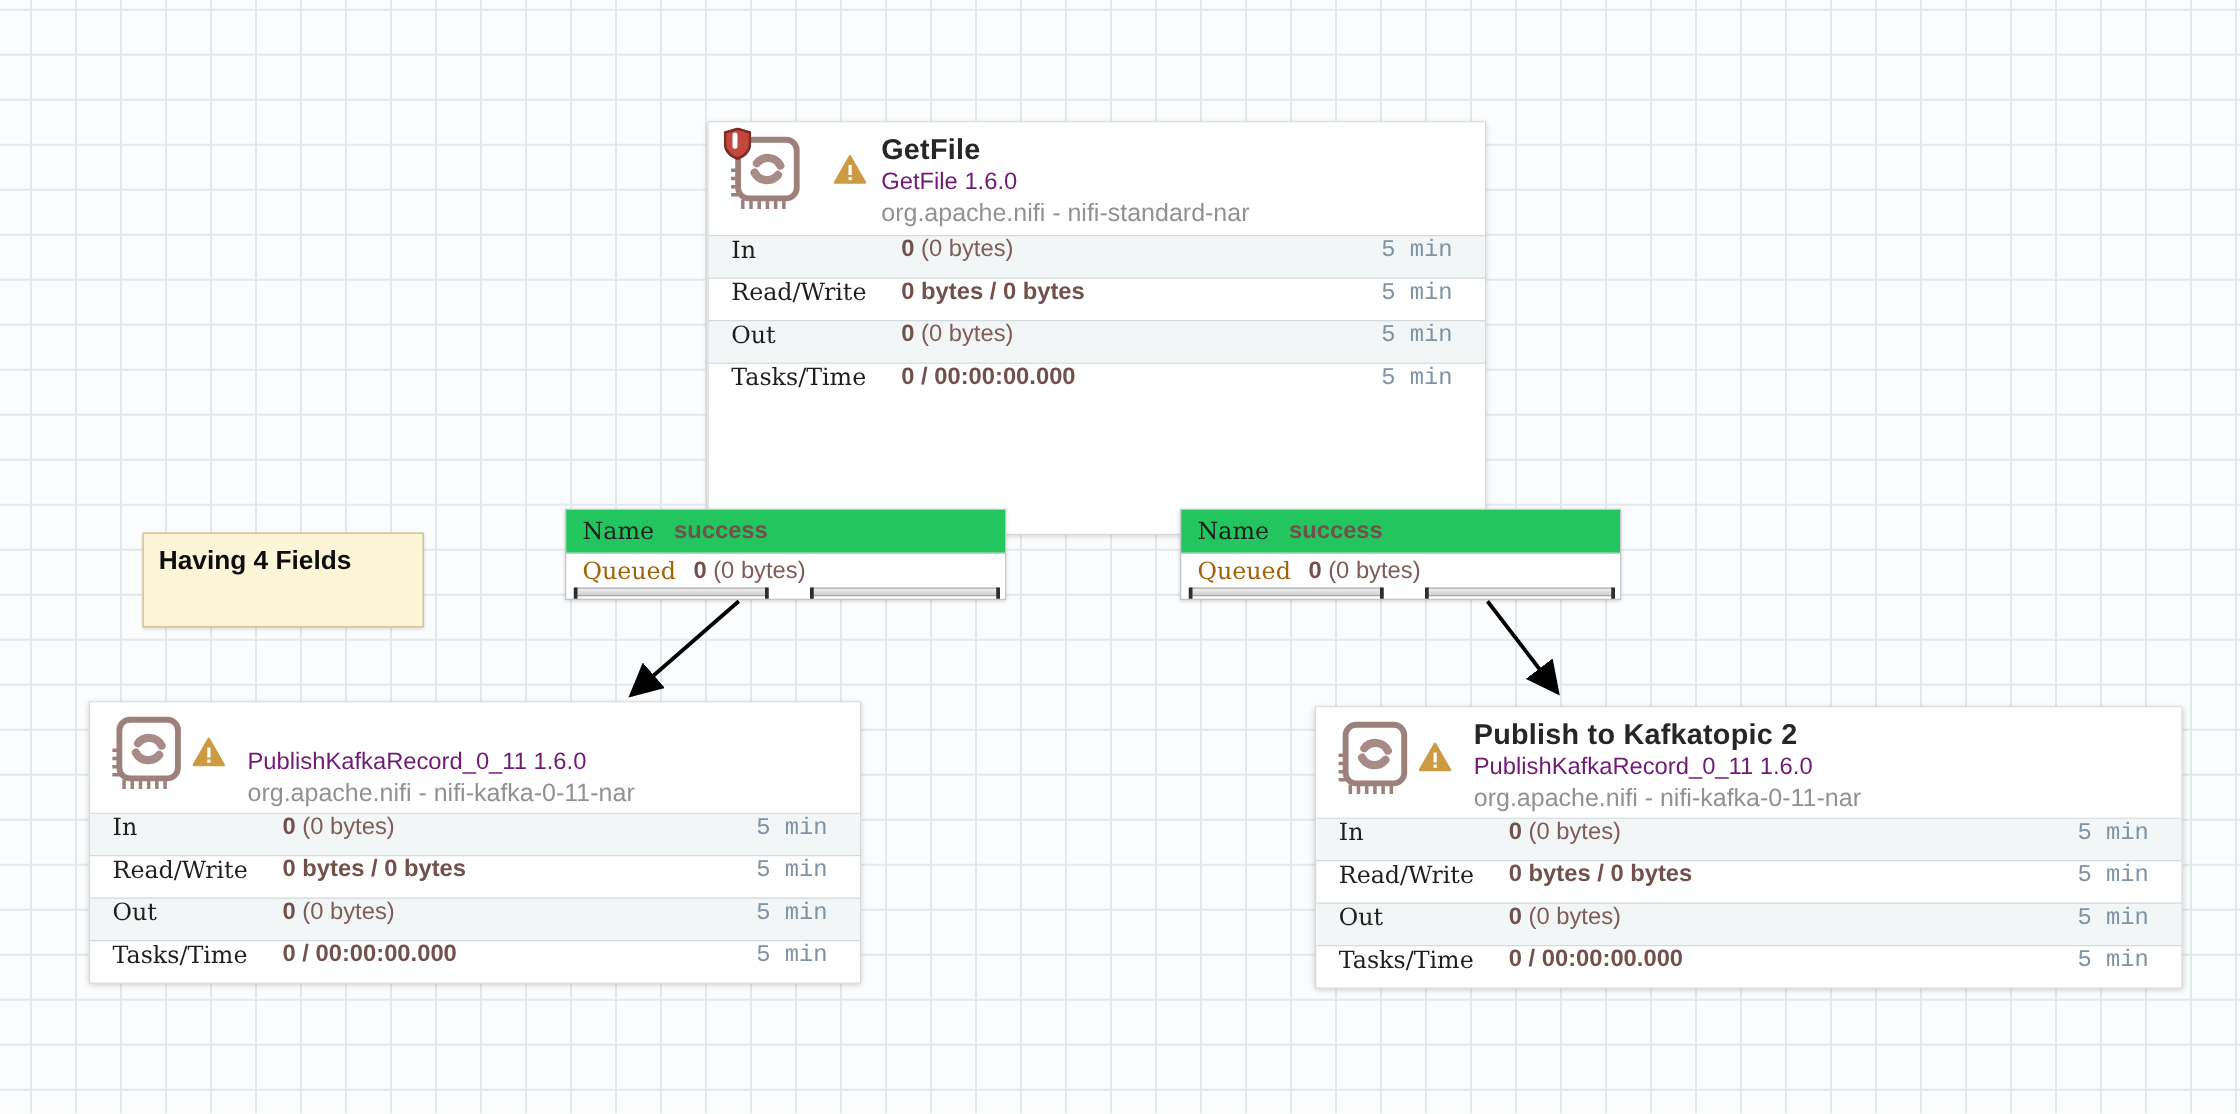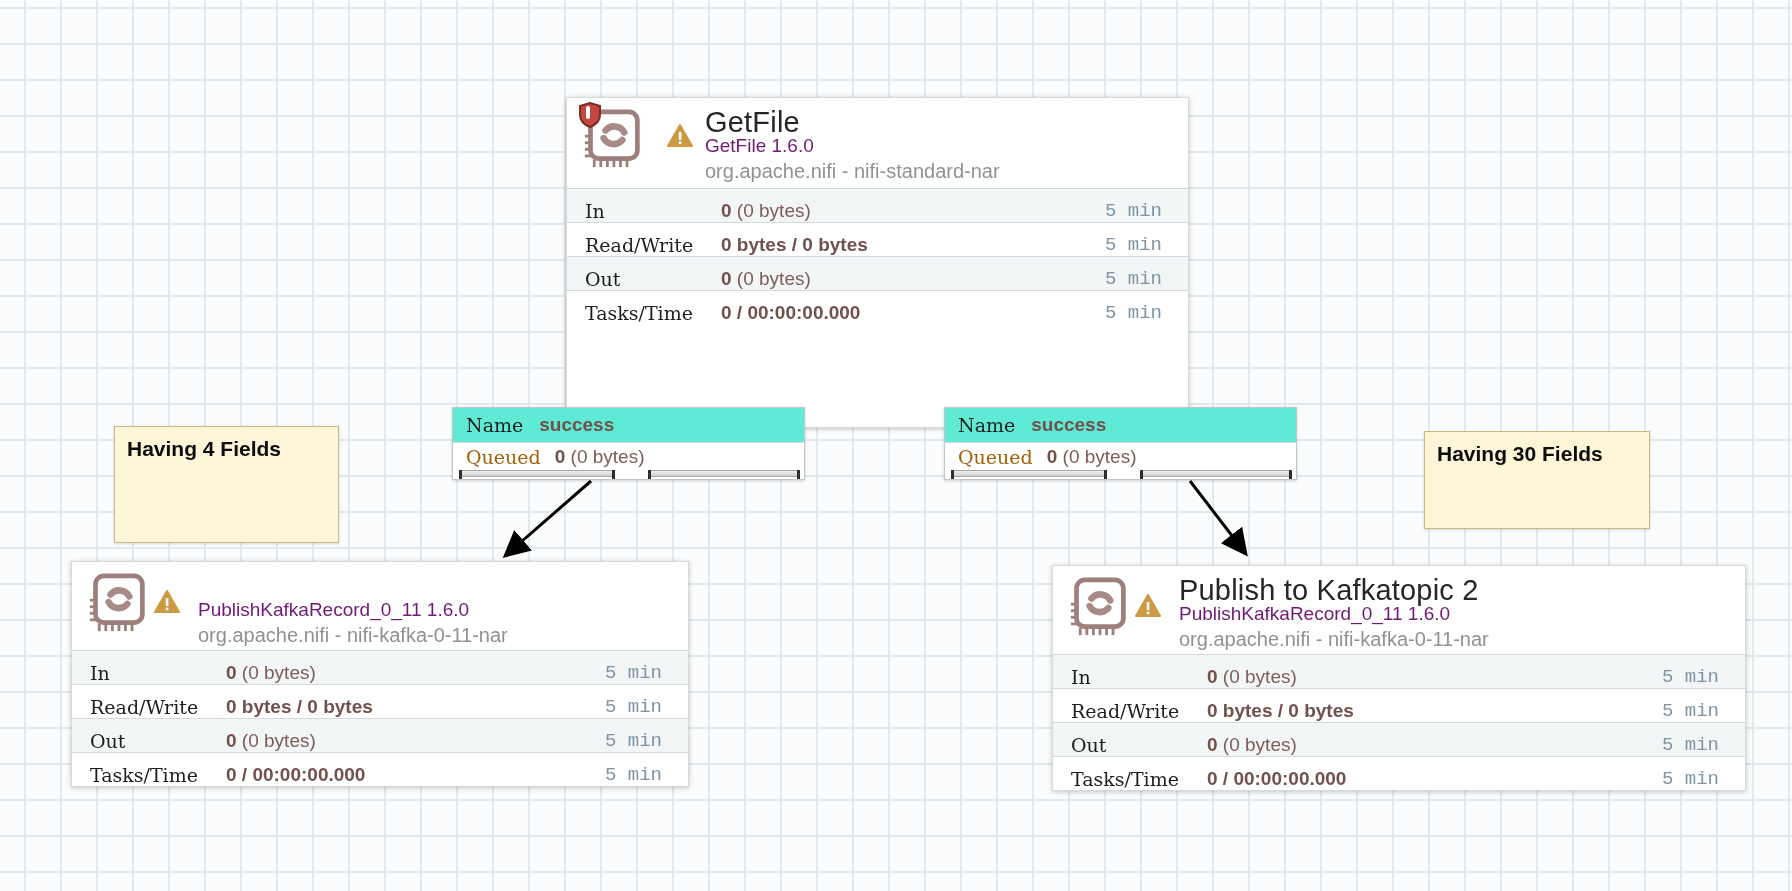--- a/index.html
+++ b/index.html
@@ -24,34 +24,34 @@
   }
   .proc-header { position:relative; height:90px; background:#fff; }
 
   .stamp-icon { position:absolute; left:16px; top:10px; width:60px; height:62px; }
 
   .warn-tri { position:absolute; width:26px; height:24px; }
   .proc .warn-tri { left:100px; top:26px; }
 
   .proc-title {
     position:absolute; left:138px; top:8px;
-    font-size:29px; font-weight:400; color:#262626; letter-spacing:0.2px;
+    font-size:23px; font-weight:700; color:#262626; letter-spacing:0.2px;
     white-space:nowrap;
   }
   .proc-type {
     position:absolute; left:138px; top:37px;
     font-size:19px; color:#701a75; white-space:nowrap;
   }
   .proc-bundle {
     position:absolute; left:138px; top:62px;
     font-size:20px; color:#8f9193; white-space:nowrap;
   }
 
   .stat-row {
-    height:34px; display:flex; align-items:flex-end;
+    height:34px; display:flex; align-items:flex-start;
     border-top:1px solid #d3d9dc;
     padding-left:18px; padding-right:26px;
     font-size:19px;
   }
   .stat-row.alt { background:#f3f6f7; }
   .stat-label {
     width:136px; flex:0 0 136px;
     font-family:"DejaVu Serif", serif;
     color:#1e1e1e;
   }
@@ -60,21 +60,21 @@
   .stat-value span { font-weight:400; color:#7e5c58; }
   .stat-window { flex:0 0 auto; color:#7e93a4;font-family:Liberation Mono, monospace; }
 
   
   .conn-label {
     position:absolute; width:353px; height:73px;
     background:#fff; border:1px solid #c2c6c9;
     box-shadow:0 1px 3px rgba(0,0,0,0.18);
   }
   .conn-name-row {
-    height:35px; background:#5eead4; border-bottom:1px solid #d3d9dc;
+    height:35px; background:#22c55e; border-bottom:1px solid #d3d9dc;
     display:flex; align-items:center; padding-left:13px; font-size:19px;
   }
   .conn-name-label { font-family:"DejaVu Serif", serif; color:#1e1e1e; }
   .conn-name-value { margin-left:16px; font-weight:700; color:#72504c; }
   .conn-queued-row {
     height:27px; display:flex; align-items:center; padding-left:13px; font-size:19px;
   }
   .conn-queued-label { font-family:"DejaVu Serif", serif; color:#a16207; }
   .conn-queued-value { margin-left:14px; color:#7e5c58; white-space:nowrap; }
   .conn-queued-value b { color:#72504c; font-weight:700; }
@@ -205,25 +205,22 @@
     <div class="conn-queued-row">
       <span class="conn-queued-label">Queued</span>
       <span class="conn-queued-value"><b>0</b><span> (0 bytes)</span></span>
     </div>
     <div class="conn-bars">
       <div class="qbar count"></div>
       <div class="qbar size"></div>
     </div>
   </div>
 
-  <div class="sticky-note" style="left:114px;top:426px;width:225px;height:117px;">
+  <div class="sticky-note" style="left:114px;top:426px;width:225px;height:76px;">
     <div class="sticky-text">Having 4 Fields</div>
-  </div>
-  <div class="sticky-note" style="left:1424px;top:431px;width:226px;height:98px;">
-    <div class="sticky-text">Having 30 Fields</div>
   </div>
 
   <div class="processor proc2" style="left:71px;top:561px;width:618px;height:226px;">
     <div class="proc-header" style="height:88px;">
       <span class="stamp-icon">
         <svg viewBox="0 0 64 66" width="60" height="62">
           <rect x="8" y="4" width="50" height="50" rx="9" fill="none" stroke="#9d807c" stroke-width="5"></rect>
           <path d="M24 24 A12 12 0 0 1 44 26" fill="none" stroke="#a88a86" stroke-width="7" stroke-linecap="round"></path>
           <path d="M42 34 A12 12 0 0 1 22 32" fill="none" stroke="#a88a86" stroke-width="7" stroke-linecap="round"></path>
           <g stroke="#9d807c" stroke-width="3">

